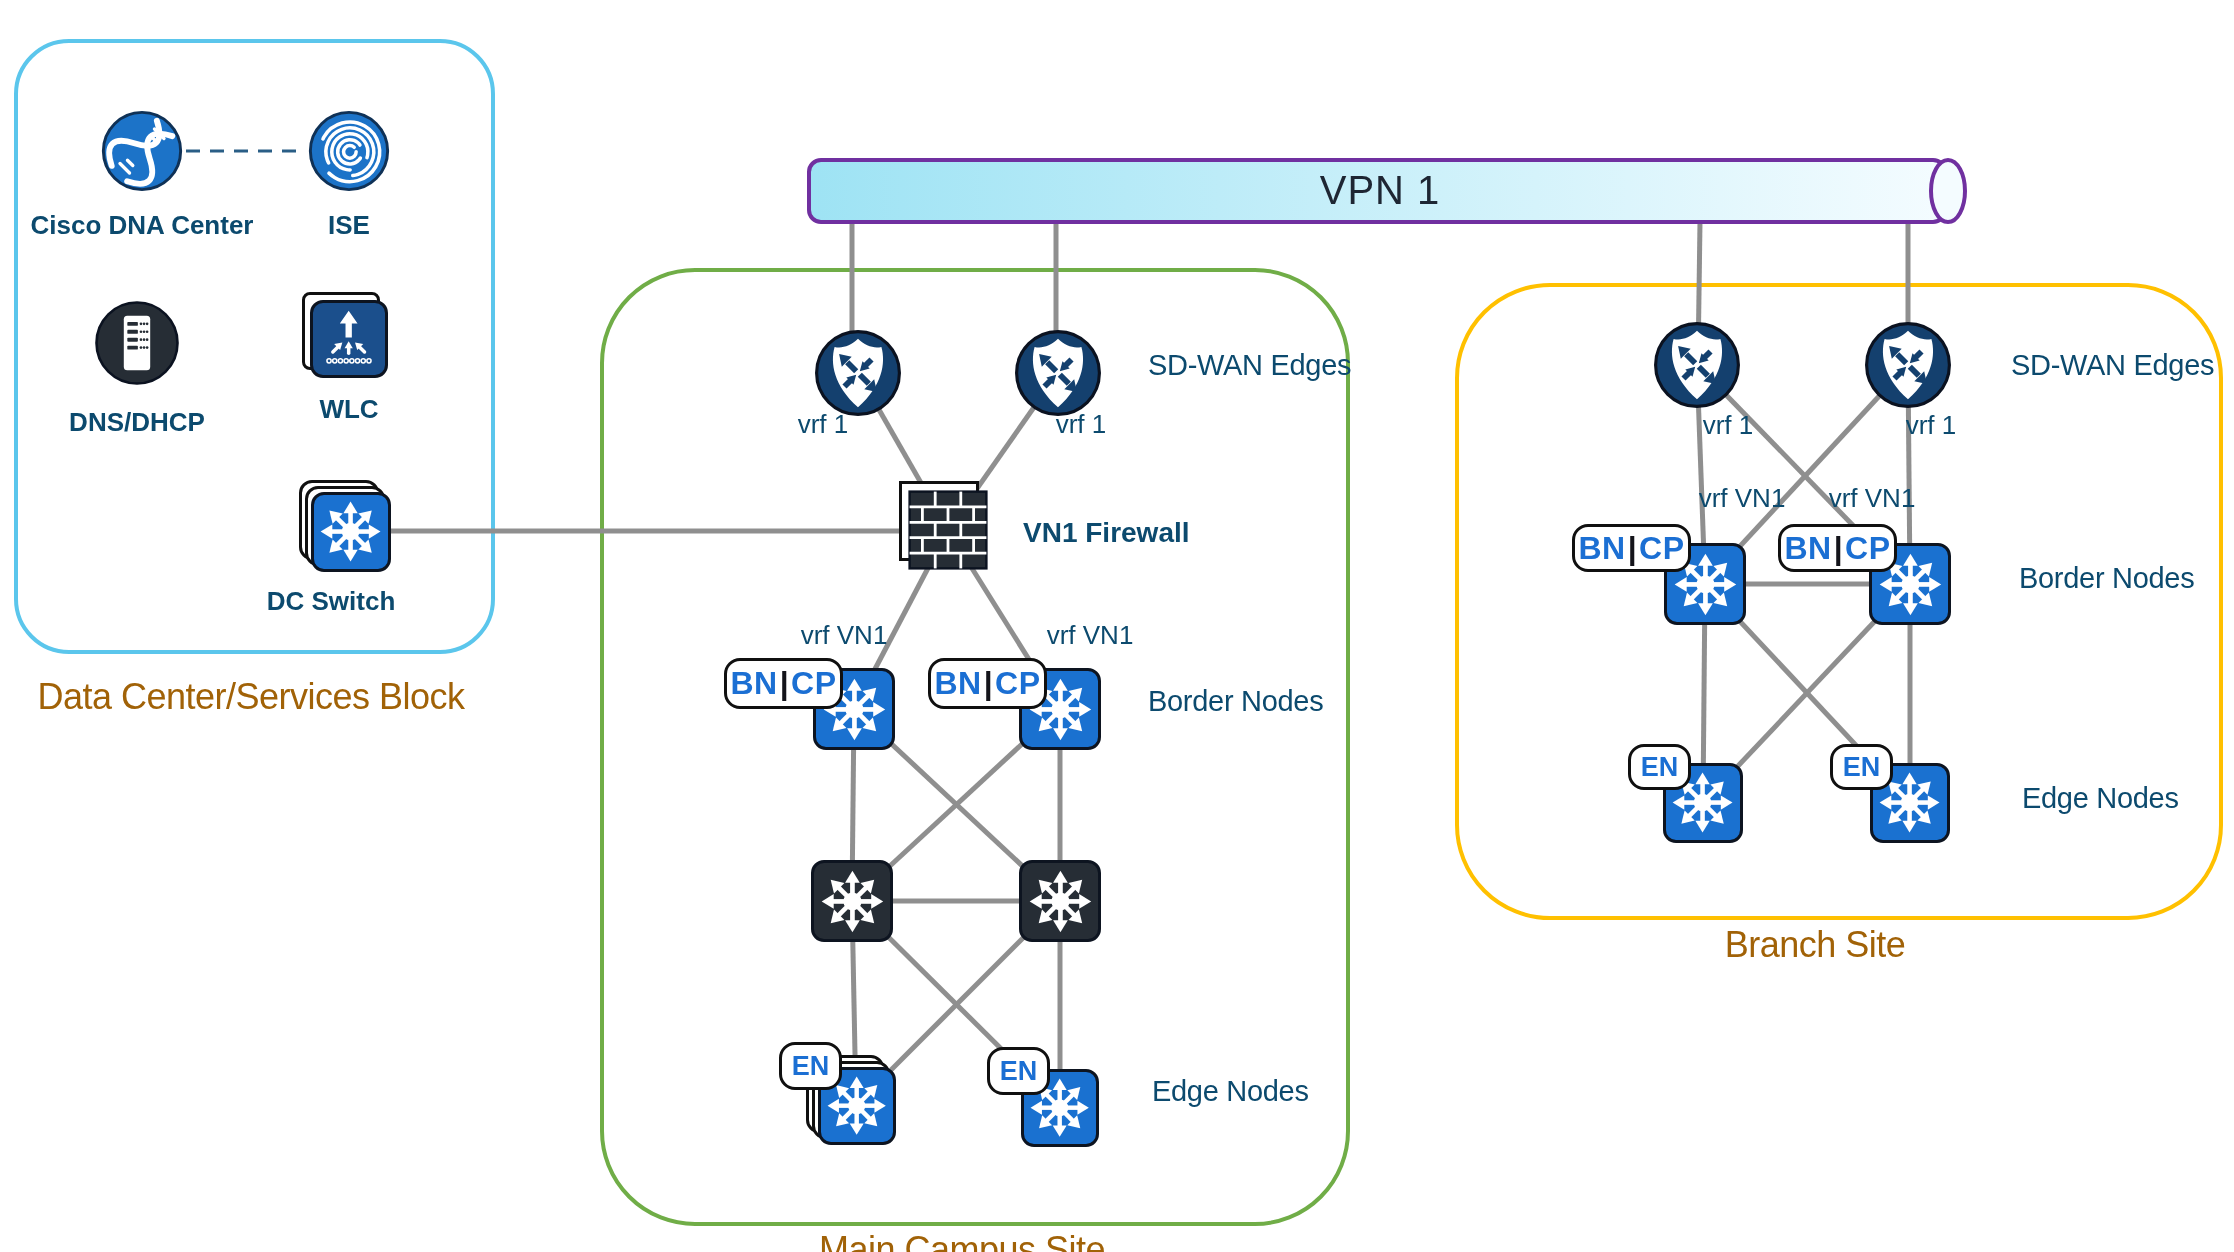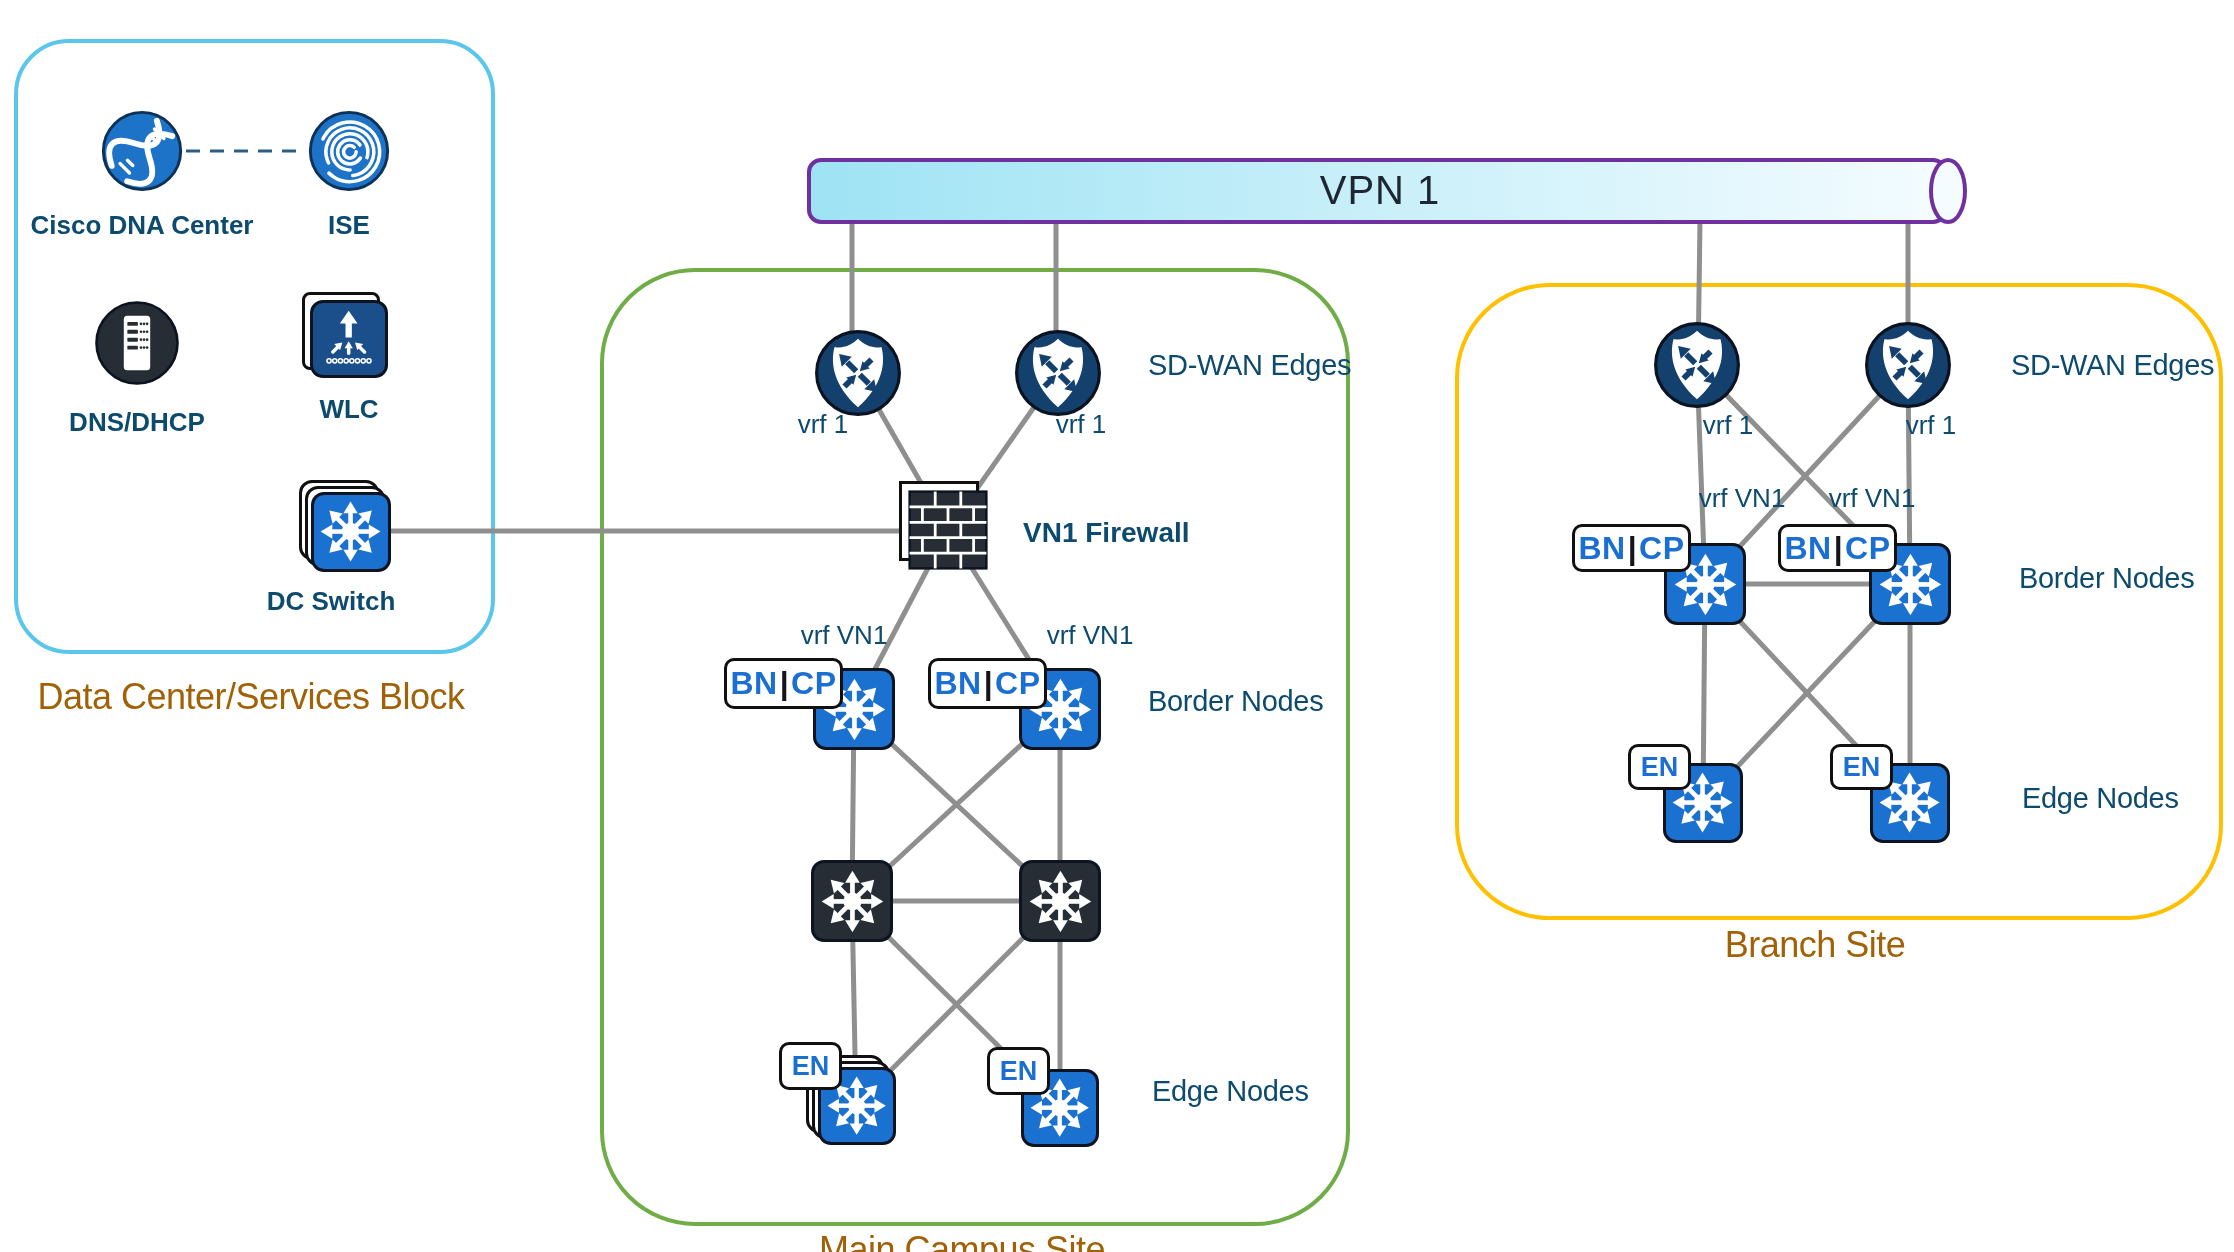--- a/index.html
+++ b/index.html
@@ -27,21 +27,21 @@
   .sq.dark{background:#262D35;}
   .sq.navy{background:#1B4F8C;}
   .sq svg{width:88%;height:88%;}
   .sheet{position:absolute;inset:0;background:#ffffff;border:3px solid #101010;border-radius:13px;}
   .sheet.s1{transform:translate(-6px,-6px);}
   .sheet.s2{transform:translate(-12px,-12px);}
   .sheet.fws{transform:translate(-9px,-9px);border-radius:0;}
   .sheet.wls{transform:translate(-8px,-8px);border-radius:8px;}
   .circ svg,.fwsvg{position:absolute;inset:0;width:100%;height:100%;}
   
-  .badge{position:absolute;z-index:4;background:#ffffff;border:3.5px solid #101010;border-radius:10px;
+  .badge{position:absolute;z-index:4;background:#ffffff;border:3.5px solid #101010;border-radius:16px;
          display:flex;align-items:center;justify-content:center;color:#1B6FD3;font-weight:700;}
   .badge.bncp{font-size:32px;letter-spacing:0.5px;}
   .badge.en{font-size:27px;}
   .badge .bp{color:#14141a;padding:0 2px;font-weight:700;}
   
   .lbl{position:absolute;z-index:3;color:#0c4a6e;white-space:nowrap;}
   .c{transform:translate(-50%,-50%);}
   .l{transform:translateY(-50%);}
   .dclbl{font-size:26px;font-weight:600;}
   .row{font-size:29px;font-weight:400;letter-spacing:-0.3px;}

